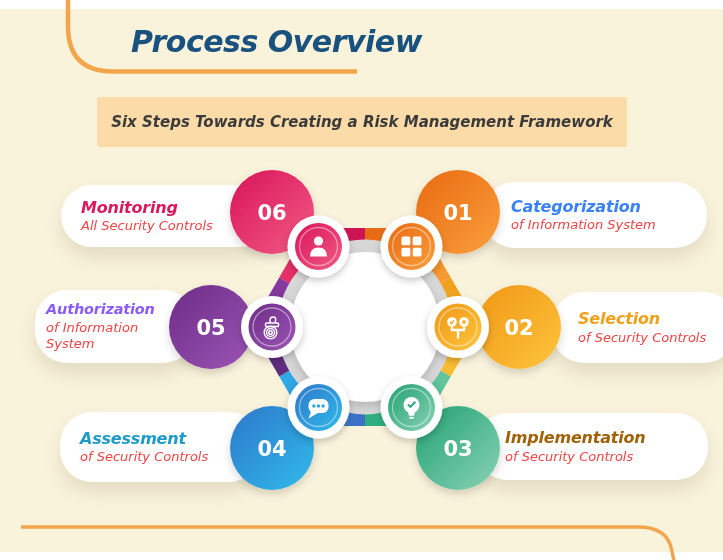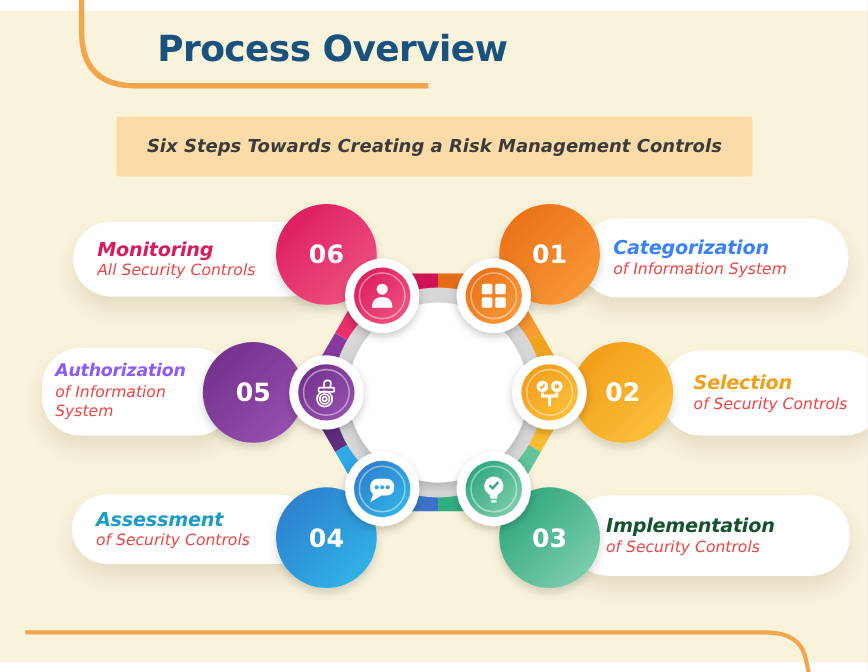--- a/index.html
+++ b/index.html
@@ -7,21 +7,21 @@
     position:relative;width:723px;height:560px;overflow:hidden;
     background:#FAF3DC;
     font-family:"DejaVu Sans", sans-serif;
   }
   .strip{position:absolute;left:0;right:0;background:#ffffff;}
   .strip.top{top:0;height:9px;}
   .strip.bottom{bottom:0;height:8px;}
   .accents{position:absolute;inset:0;z-index:0;pointer-events:none;}
   .page-title{
     position:absolute;left:131px;top:24px;z-index:1;
-    font-size:30px;font-weight:bold;
+    font-size:30px;font-weight:bold;font-style:italic;
     color:#19527E;letter-spacing:-0.5px;white-space:nowrap;
   }
   .banner{
     position:absolute;left:97px;top:97px;width:530px;height:50px;z-index:1;
     background:#FBDCA9;border-radius:2px;
     display:flex;align-items:center;justify-content:center;
   }
   .banner span{
     font-size:15px;font-weight:bold;font-style:italic;color:#3B3B3B;white-space:nowrap;
   }
@@ -33,27 +33,27 @@
   .card-title{
     font-weight:bold;font-style:italic;font-size:16px;letter-spacing:-0.2px;
     line-height:1.2;white-space:nowrap;
   }
   .card-sub{
     font-style:italic;font-size:13px;color:#ef4444;line-height:1.22;margin-top:1px;
   }
   .card-cat {left:483px;top:182px;width:196px;height:66px;padding-left:28px;}
   .card-sel {left:552px;top:292px;width:158px;height:71px;padding-left:26px;}
   .card-imp {left:475px;top:413px;width:203px;height:67px;padding-left:30px;}
-  .card-ass {left:60px; top:412px;width:181px;height:58px;padding-left:20px;}
+  .card-ass {left:60px; top:412px;width:181px;height:70px;padding-left:20px;}
   .card-auth{left:35px; top:290px;width:149px;height:73px;padding-left:11px;}
   .card-mon {left:61px; top:185px;width:190px;height:62px;padding-left:20px;}
   .card-auth .card-title{font-size:14.5px;}
   .card-sub{max-width:138px;}
   .card-cat .card-sub,.card-imp .card-sub,.card-mon .card-sub,.card-ass .card-sub{max-width:165px;}
-  .t1{color:#3b82f6}.t2{color:#EFA11C}.t3{color:#14532d}
+  .t1{color:#3b82f6}.t2{color:#EFA11C}.t3{color:#a16207}
   .t4{color:#1D9BC8}.t5{color:#8b5cf6}.t6{color:#D81B5E}
   .diagram{position:absolute;inset:0;z-index:2;pointer-events:none;}
   .num{
     font-family:"DejaVu Sans",sans-serif;font-size:21px;font-weight:bold;fill:#ffffff;
   }
 </style>
 </head>
 <body>
 
 <div class="stage">
@@ -62,21 +62,21 @@
   <div class="strip bottom"></div>
 
   <svg class="accents" viewBox="0 0 723 560">
     <path d="M68,0 L68,26 Q68,71.5 113,71.5 L357,71.5" fill="none" stroke="#F2A54A" stroke-width="4.5"></path>
     <path d="M21,527 L638,527 Q667,527 671.5,549 L674,561" fill="none" stroke="#F2A54A" stroke-width="3.5"></path>
   </svg>
 
   <div class="page-title">Process Overview</div>
 
   <div class="banner">
-    <span>Six Steps Towards Creating a Risk Management Controls</span>
+    <span>Six Steps Towards Creating a Risk Management Framework</span>
   </div>
 
   <div class="card card-mon">
     <div class="card-title t6">Monitoring</div>
     <div class="card-sub">All Security Controls</div>
   </div>
   <div class="card card-cat">
     <div class="card-title t1">Categorization</div>
     <div class="card-sub">of Information System</div>
   </div>

